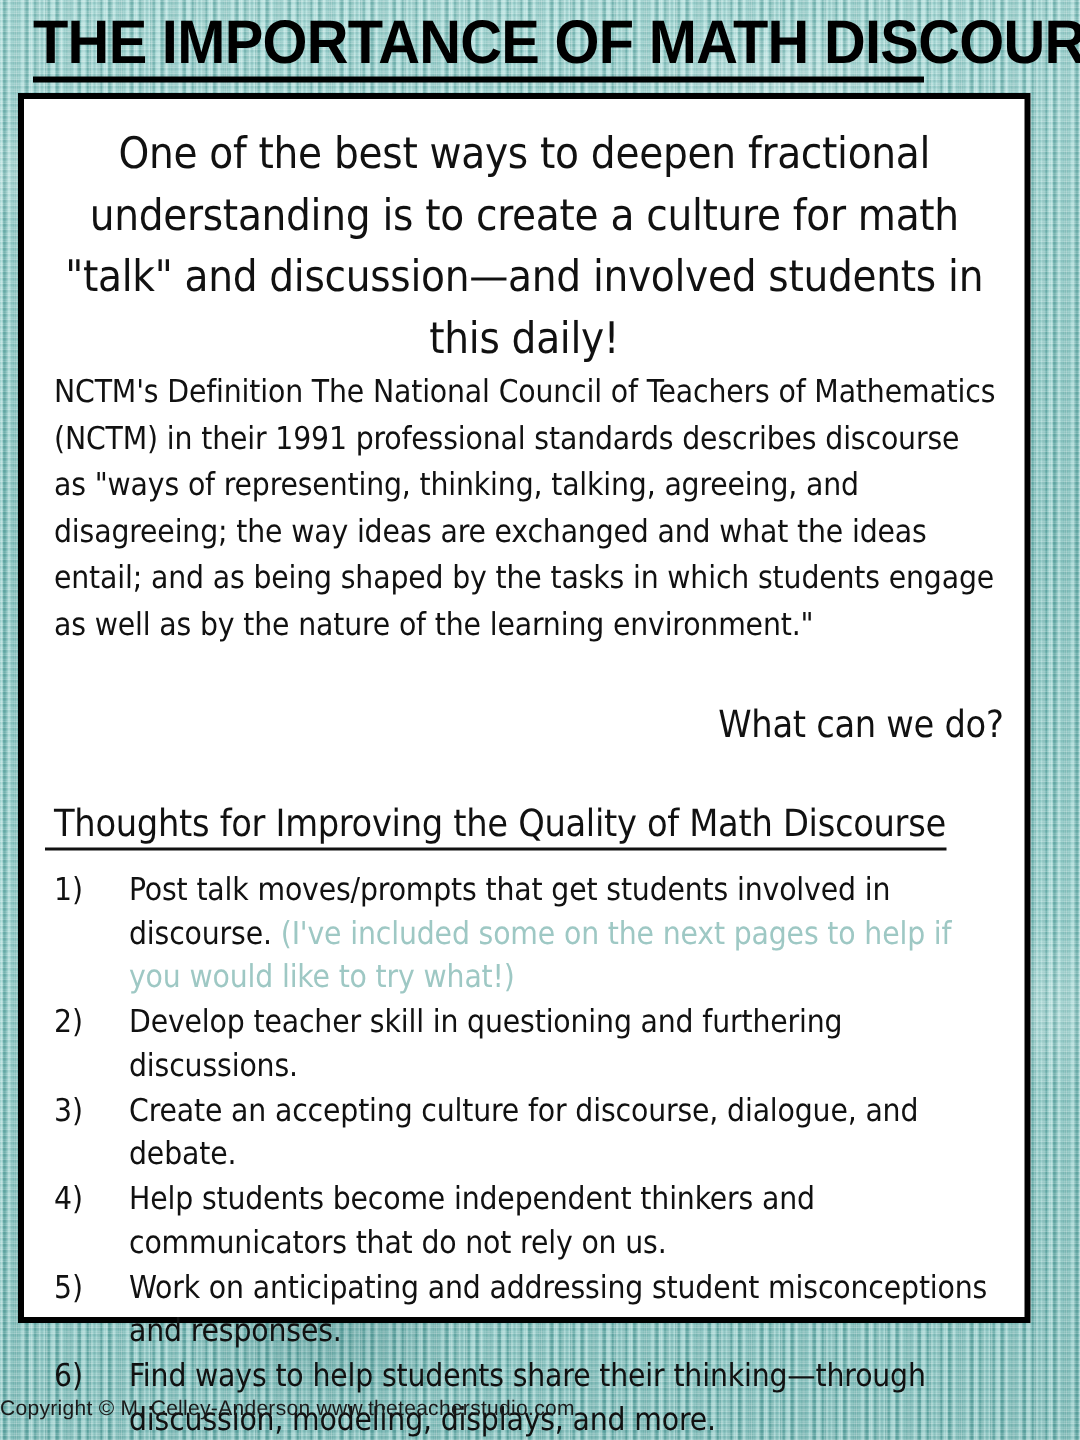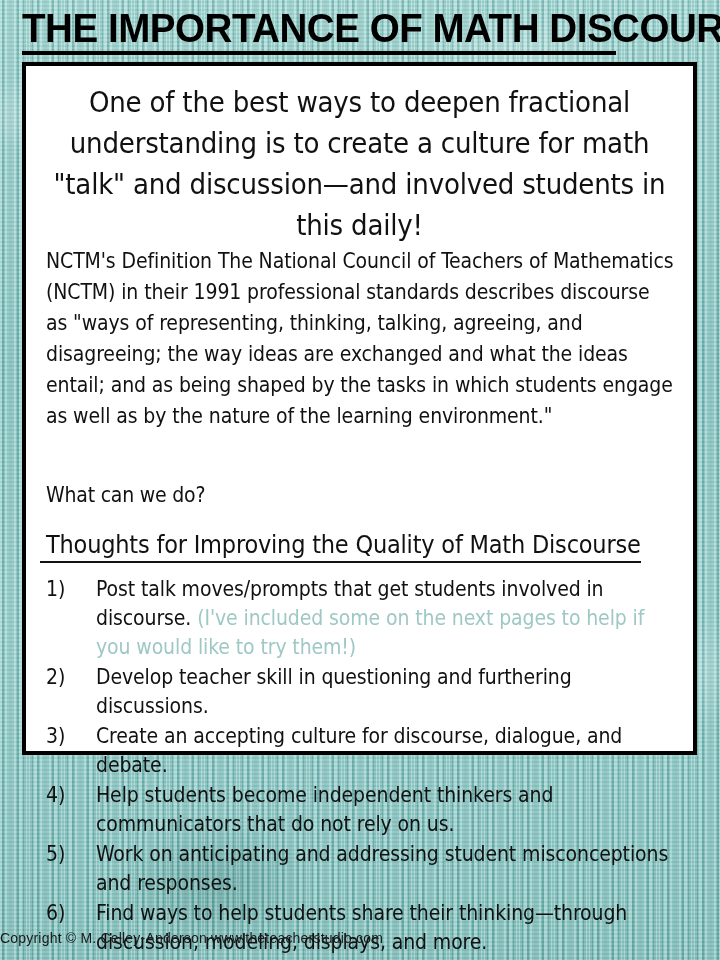--- a/index.html
+++ b/index.html
@@ -75,24 +75,24 @@
   }
   #title-rule {
     height: 4px;
     background: #000;
     margin-top: 1px;
   }
 
   
   #card {
     position: absolute;
-    left: 22px;
+    left: 12px;
     top: 62px;
     width: 675px;
-    height: 693px;
+    height: 820px;
     box-sizing: border-box;
     background: #ffffff;
     border: 4px solid #000000;
     z-index: 2;
   }
   #card-inner {
     box-sizing: border-box;
     width: 100%;
     height: 100%;
     padding: 12px 14px 0 14px;
@@ -115,29 +115,30 @@
 
   #nctm {
     padding: 0 4px 0 6px;
     font-size: 21px;
     line-height: 31px;
     letter-spacing: -0.1px;
     text-align: left;
   }
 
   #what-can-we-do {
-    margin-top: 46px;
+    margin-top: 34px;
     padding-left: 6px;
-    font-size: 21px;
+    font-size: 25px;
     line-height: 34px;
     letter-spacing: -0.2px;
+    text-align: right;
   }
 
   #thoughts {
-    margin-top: 18px;
+    margin-top: 34px;
     padding-left: 6px;
     font-size: 25px;
     line-height: 30px;
     letter-spacing: -0.2px;
     display: inline-block;
     border-bottom: 2px solid #111;
     padding-bottom: 1px;
   }
   #thoughts-wrap { line-height: 0; }
 
@@ -200,21 +201,21 @@
       <div id="what-can-we-do" class="hand">What can we do?</div>
 
       <div id="thoughts-wrap">
         <span id="thoughts" class="hand">Thoughts for Improving the Quality of Math Discourse</span>
       </div>
 
       <div id="list" class="hand">
 
         <div class="li">
           <span class="li-num">1)</span>
-          <span class="li-text"><span>Post talk moves/prompts that get students involved in discourse. </span><span class="note">(I've included some on the next pages to help if you would like to try them!)</span></span>
+          <span class="li-text"><span>Post talk moves/prompts that get students involved in discourse. </span><span class="note">(I've included some on the next pages to help if you would like to try what!)</span></span>
         </div>
 
         <div class="li">
           <span class="li-num">2)</span>
           <span class="li-text">Develop teacher skill in questioning and furthering discussions.</span>
         </div>
 
         <div class="li">
           <span class="li-num">3)</span>
           <span class="li-text">Create an accepting culture for discourse, dialogue, and debate.</span>

